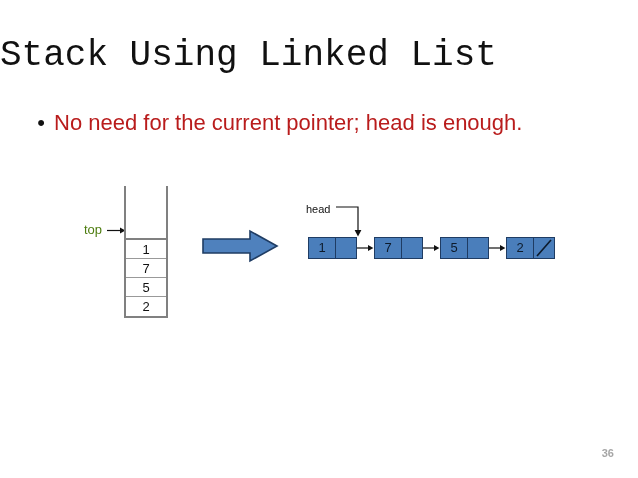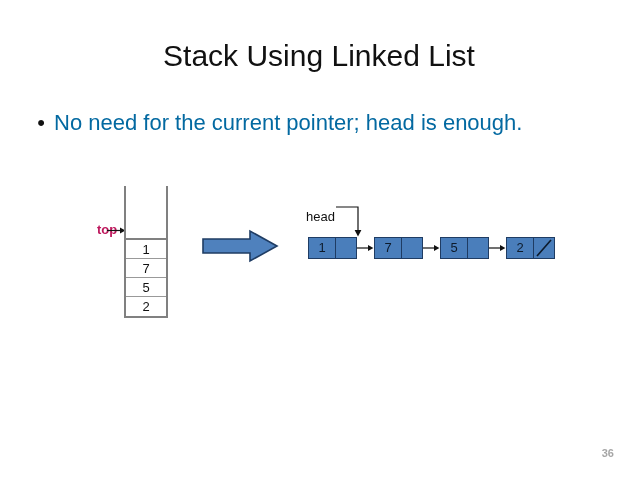--- a/index.html
+++ b/index.html
@@ -21,27 +21,28 @@
     inset: 0;
     background: #ffffff;
   }
 
   
   .slide-title {
     position: absolute;
     top: 38px;
     left: 0;
     width: 638px;
-    text-align: center;
-    font-size: 30px;
+    text-align: left;
+    font-size: 36px;
     line-height: 36px;
     font-weight: normal;
     color: #111111;
     letter-spacing: 0px;
     white-space: nowrap;
+    font-family: Liberation Mono, monospace;
   }
 
   
   .bullet-row {
     position: absolute;
     top: 110px;
     left: 28px;
     width: 590px;
     display: flex;
     align-items: baseline;
@@ -51,21 +52,21 @@
     font-size: 22px;
     line-height: 26px;
     width: 26px;
     flex: 0 0 26px;
     text-align: center;
     color: #111111;
   }
   .bullet-text {
     font-size: 22px;
     line-height: 26px;
-    color: #0369a1;
+    color: #b91c1c;
     white-space: nowrap;
   }
 
   
   .diagram {
     position: absolute;
     left: 0;
     top: 170px;
     width: 638px;
     height: 150px;
@@ -107,26 +108,25 @@
     color: #111111;
     border-bottom: 1px solid #999999;
     box-sizing: border-box;
     background: #ffffff;
   }
   .stack-cell:last-child { border-bottom: none; }
 
   
   .top-label {
     position: absolute;
-    left: 97px;
+    left: 84px;
     top: 53px;
     font-size: 13px;
     line-height: 14px;
-    color: #be185d;
-    font-weight: bold;
+    color: #4d7c0f;
   }
   .top-arrow {
     position: absolute;
     left: 107px;
     top: 56px;
     width: 19px;
     height: 9px;
   }
 
   
@@ -142,22 +142,22 @@
   .list-wrap {
     position: absolute;
     left: 300px;
     top: 24px;
     width: 230px;
     height: 110px;
   }
   .head-label {
     position: absolute;
     left: 6px;
-    top: 16px;
-    font-size: 13px;
+    top: 8px;
+    font-size: 11px;
     line-height: 14px;
     color: #111111;
   }
   .head-connector {
     position: absolute;
     left: 36px;
     top: 9px;
     width: 32px;
     height: 36px;
   }

